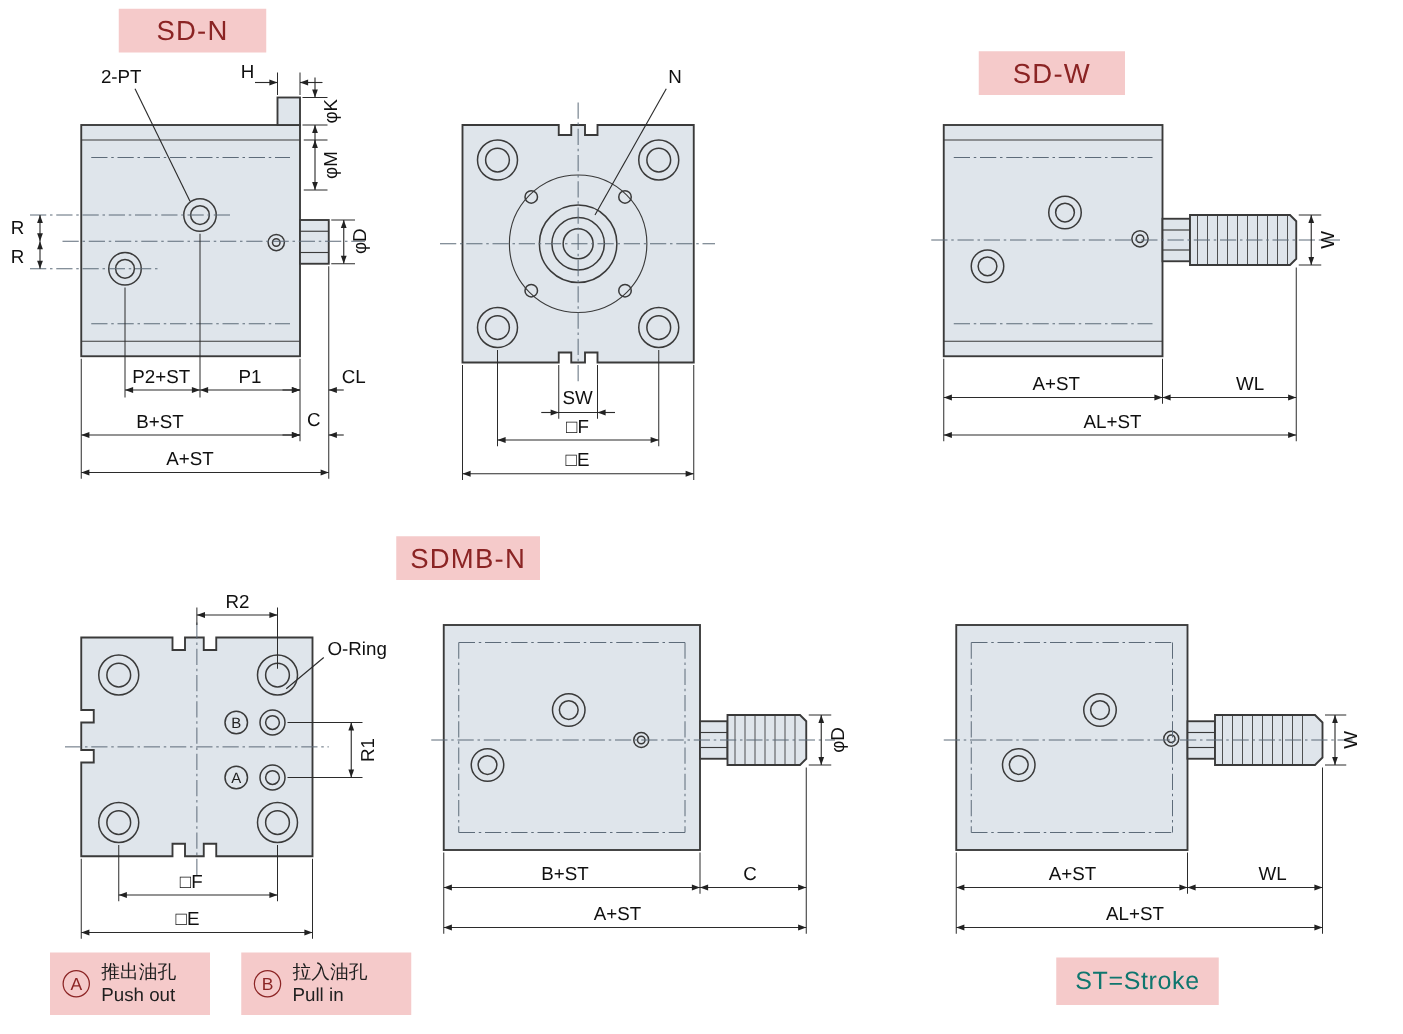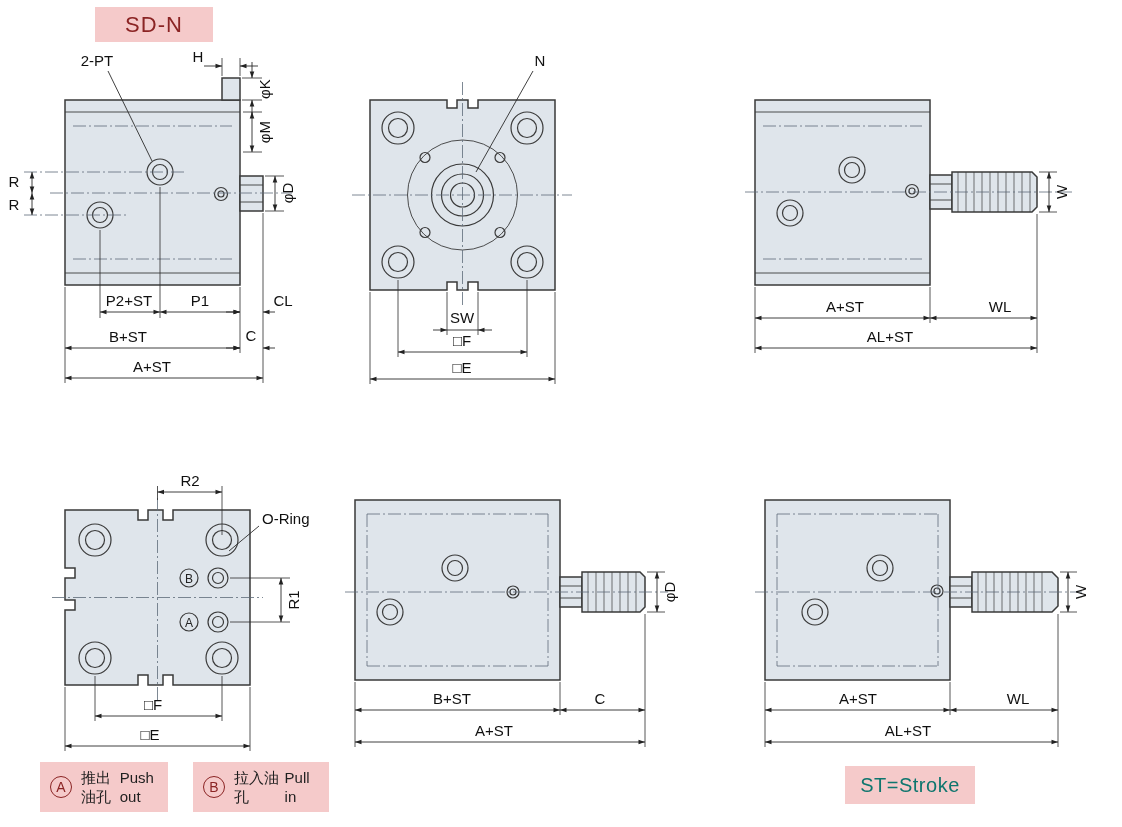--- a/index.html
+++ b/index.html
@@ -22,21 +22,21 @@
   
   .tbox { position:absolute; background:#f5caca; color:#8b2424; display:flex;
           align-items:center; justify-content:center; font-size:22px; letter-spacing:1px; }
   .note-box { position:absolute; background:#f5caca; color:#0f766e; display:flex;
           align-items:center; justify-content:center; font-size:20px; letter-spacing:0.5px; }
   .legend-box { position:absolute; background:#f5caca; display:flex; align-items:center;
           gap:9px; padding:0 10px; }
   .legend-mark { width:22px; height:22px; border:1.6px solid #8b2424; border-radius:50%;
           color:#8b2424; font-size:14px; display:flex; align-items:center; justify-content:center;
           flex:0 0 auto; }
-  .legend-text { display:flex; flex-direction:row; line-height:1.3; font-size:15px; color:#1f1f1f; }
+  .legend-text { display:flex; flex-direction:column; line-height:1.3; font-size:15px; color:#1f1f1f; }
 </style>
 </head>
 <body>
 
 <div class="page">
 
 <svg class="art" width="1122" height="827" viewBox="0 0 1122 827">
   <defs>
     <marker id="ar" viewBox="0 0 10 10" refX="9.5" refY="5" markerWidth="8" markerHeight="8" orient="auto-start-reverse">
       <path d="M0.5,1.8 L9.5,5 L0.5,8.2 Z" fill="#222"></path>
@@ -392,20 +392,26 @@
       <text class="t" x="858" y="704" text-anchor="middle">A+ST</text>
       <text class="t" x="1018" y="704" text-anchor="middle">WL</text>
       <text class="t" x="908" y="736" text-anchor="middle">AL+ST</text>
     </g>
   </g>
 </svg>
 
 <div class="tbox" style="left:95px; top:7px; width:118px; height:35px;">
   <span>SD-N</span>
 </div>
+<div class="tbox" style="left:783px; top:41px; width:117px; height:35px;">
+  <span>SD-W</span>
+</div>
+<div class="tbox" style="left:317px; top:429px; width:115px; height:35px;">
+  <span>SDMB-N</span>
+</div>
 
 <div class="legend-box" style="left:40px; top:762px; width:128px; height:50px;">
   <div class="legend-mark">
     <span>A</span>
   </div>
   <div class="legend-text">
     <span>推出油孔</span>
     <span>Push out</span>
   </div>
 </div>

